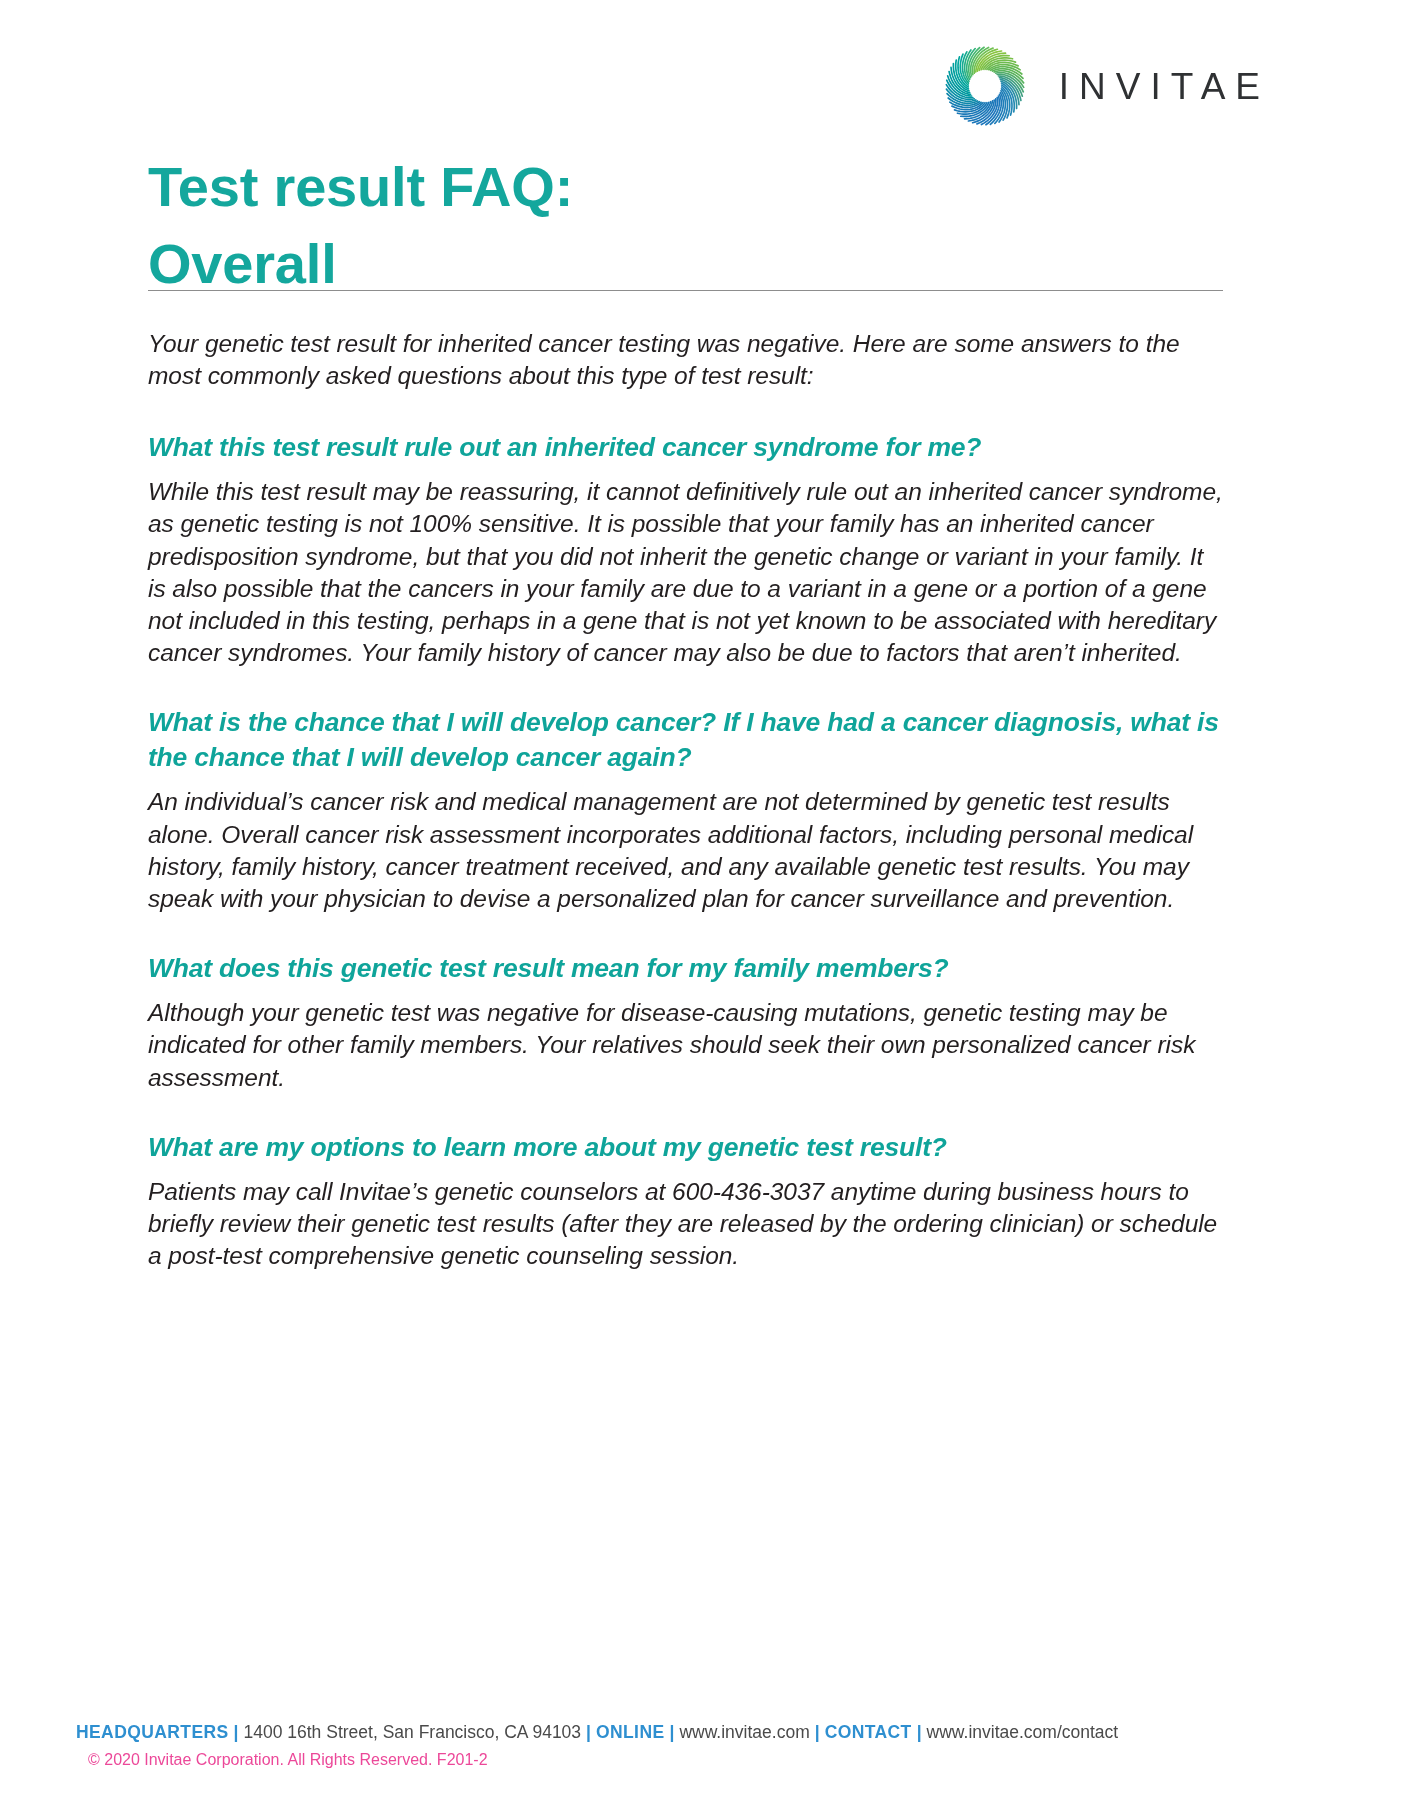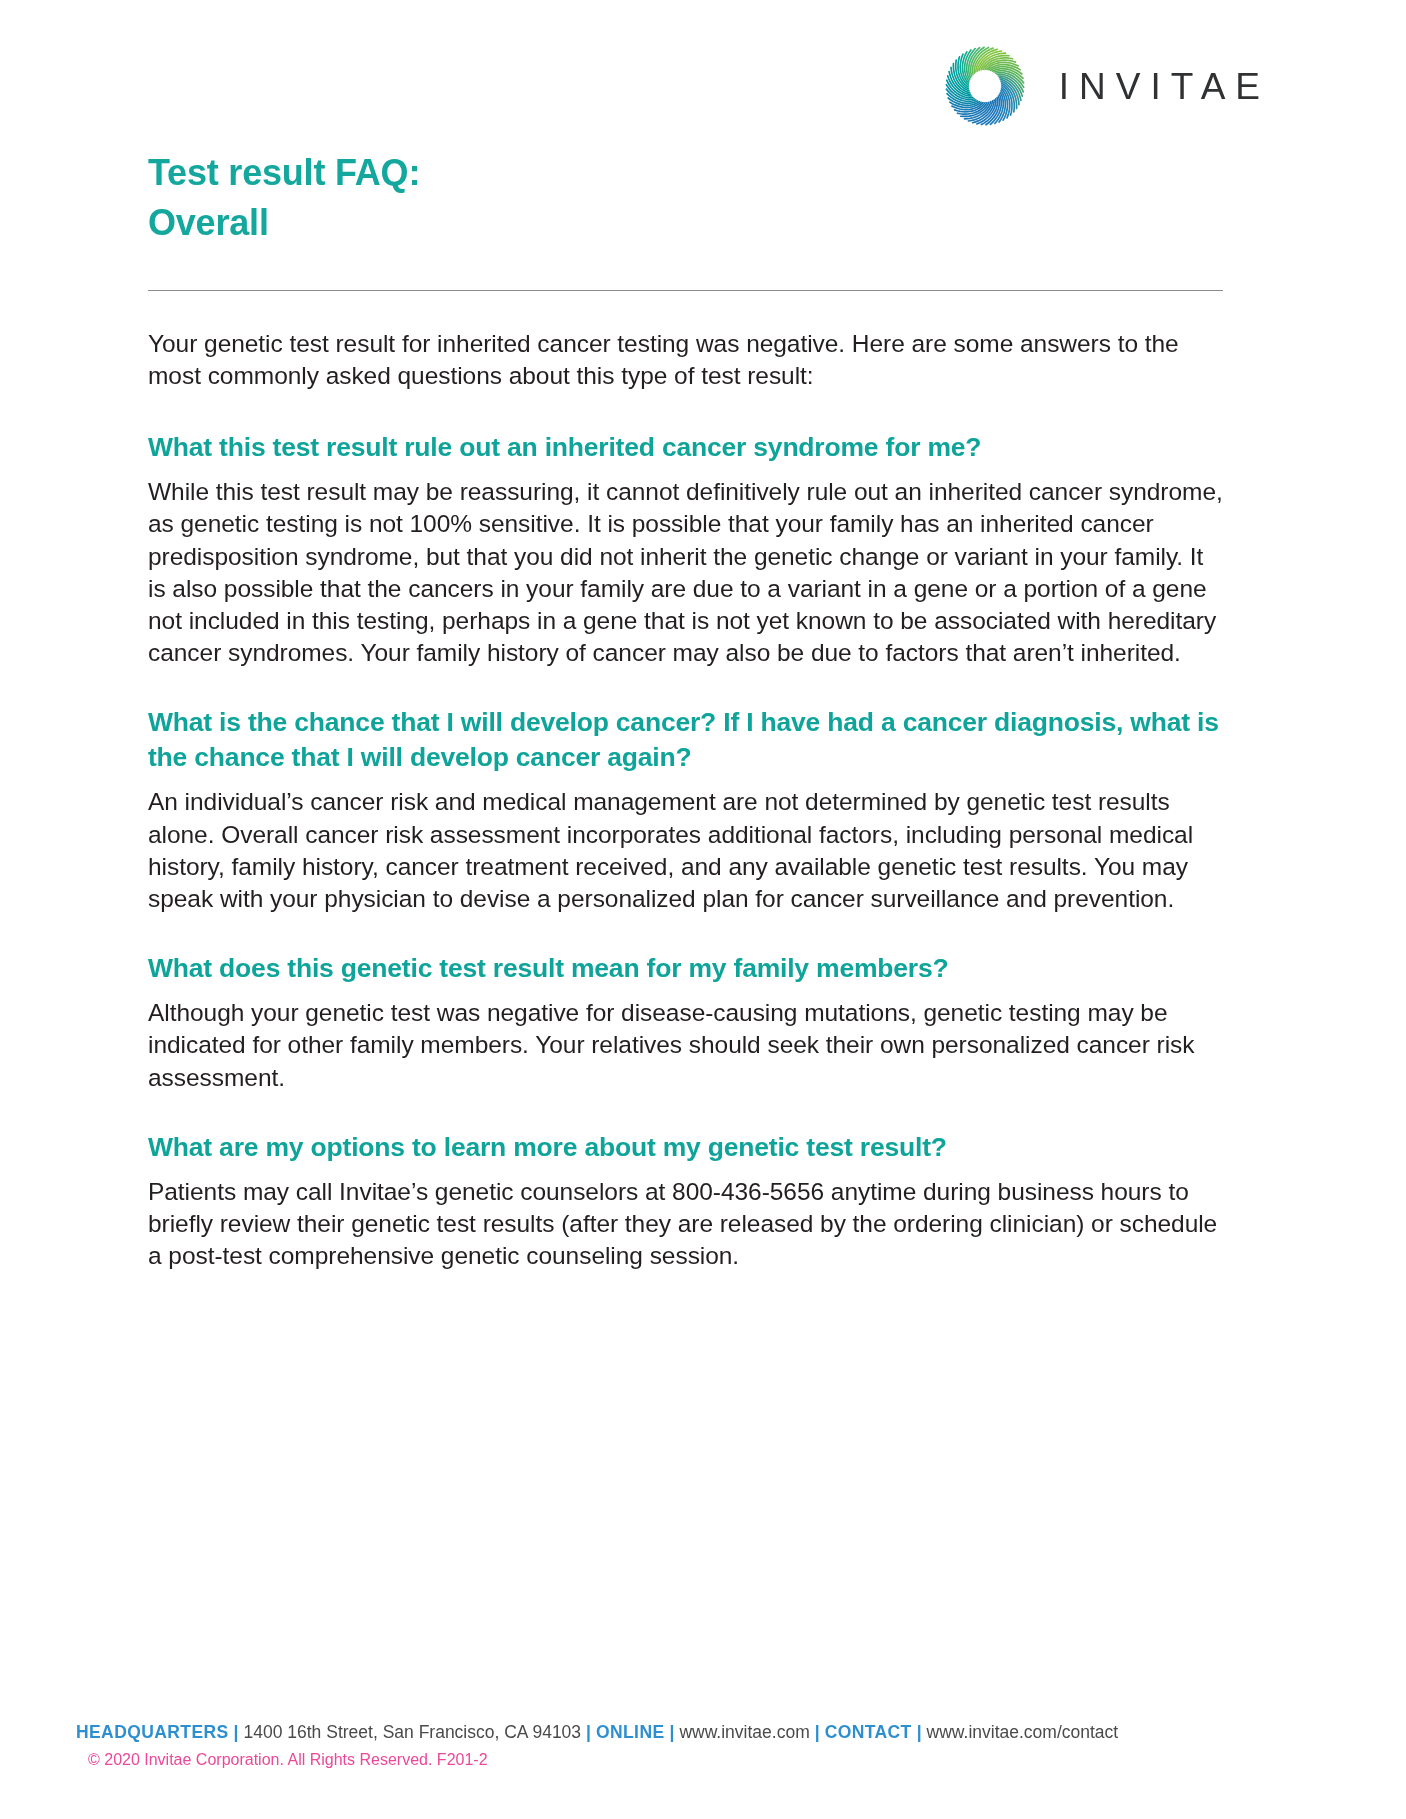--- a/index.html
+++ b/index.html
@@ -47,21 +47,21 @@
   }
 
   
   .title-block {
     position: absolute;
     left: 72px;
     top: 148px;
   }
   .title-line {
     color: #14a79d;
-    font-size: 36px;
+    font-size: 56px;
     font-weight: bold;
     line-height: 1.38;
     letter-spacing: -0.2px;
     white-space: nowrap;
   }
 
   .rule {
     position: absolute;
     left: 72px;
     top: 290px;
@@ -69,20 +69,21 @@
     height: 1px;
     background: #8d8d8d;
   }
 
   
   .content {
     position: absolute;
     left: 72px;
     top: 328px;
     width: 1078px;
+    font-style: italic;
   }
   .intro {
     font-size: 24.5px;
     line-height: 1.31;
     color: #231f20;
     margin: 0 0 38px 0;
     letter-spacing: -0.05px;
   }
   .faq-item { margin-bottom: 36px; }
   .faq-item:last-child { margin-bottom: 0; }
@@ -224,21 +225,21 @@
       <p class="faq-a">An individual’s cancer risk and medical management are not determined by genetic test results alone. Overall cancer risk assessment incorporates additional factors, including personal medical history, family history, cancer treatment received, and any available genetic test results. You may speak with your physician to devise a personalized plan for cancer surveillance and prevention.</p>
     </div>
 
     <div class="faq-item">
       <h2 class="faq-q">What does this genetic test result mean for my family members?</h2>
       <p class="faq-a">Although your genetic test was negative for disease-causing mutations, genetic testing may be indicated for other family members. Your relatives should seek their own personalized cancer risk assessment.</p>
     </div>
 
     <div class="faq-item">
       <h2 class="faq-q">What are my options to learn more about my genetic test result?</h2>
-      <p class="faq-a">Patients may call Invitae’s genetic counselors at 800-436-5656 anytime during business hours to briefly review their genetic test results (after they are released by the ordering clinician) or schedule a post-test comprehensive genetic counseling session.</p>
+      <p class="faq-a">Patients may call Invitae’s genetic counselors at 600-436-3037 anytime during business hours to briefly review their genetic test results (after they are released by the ordering clinician) or schedule a post-test comprehensive genetic counseling session.</p>
     </div>
   </div>
 
   <div class="footer">
     <div class="footer-line">
       <span class="f-label">HEADQUARTERS</span><span class="f-sep">|</span><span class="f-val">1400 16th Street, San Francisco, CA 94103</span><span class="f-sep">|</span><span class="f-label">ONLINE</span><span class="f-sep">|</span><span class="f-val">www.invitae.com</span><span class="f-sep">|</span><span class="f-label">CONTACT</span><span class="f-sep">|</span><span class="f-val">www.invitae.com/contact</span>
     </div>
     <div class="copyright">© 2020 Invitae Corporation. All Rights Reserved.  F201-2</div>
   </div>
 

